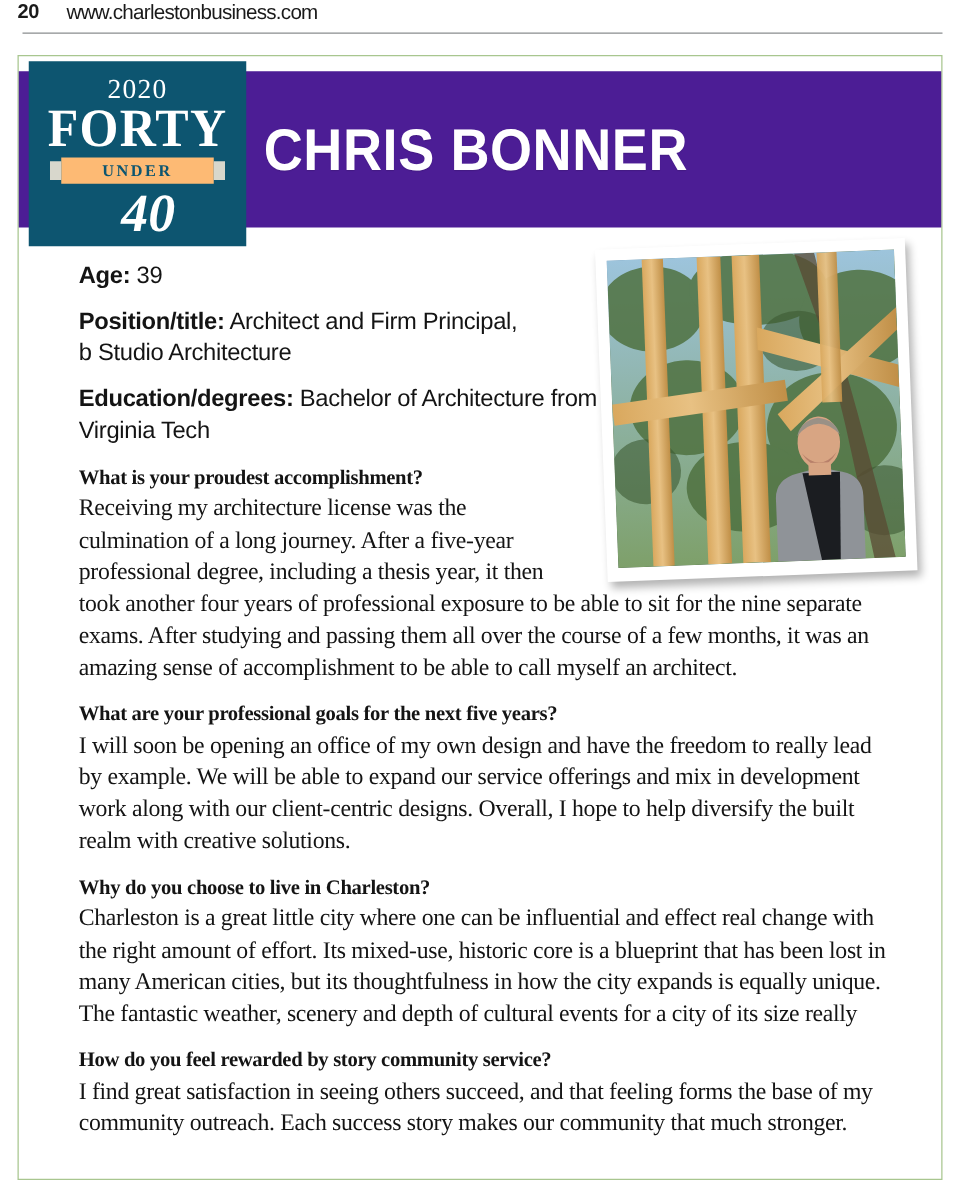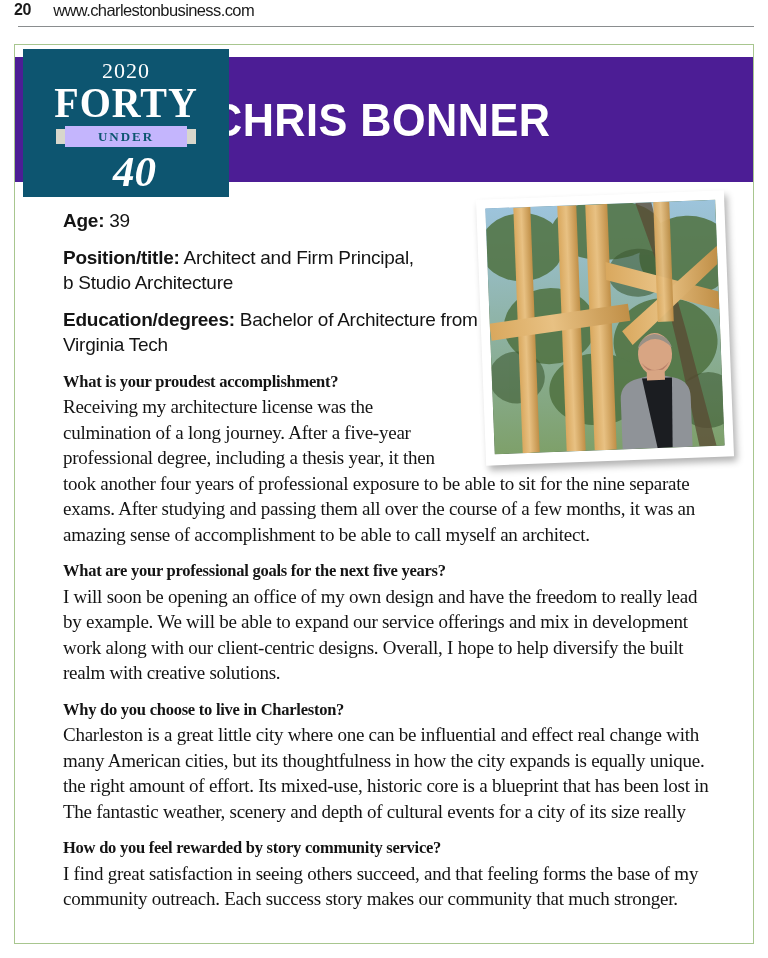--- a/index.html
+++ b/index.html
@@ -84,21 +84,21 @@
     white-space: nowrap;
     line-height: 50px;
     text-shadow: 0 1px 1px rgba(0,0,0,0.12);
   }
 
   
   .badge {
     position: absolute;
     left: 8px;
     top: 4px;
-    width: 206px;
+    width: 174px;
     height: 148px;
     background: #0d5570;
     color: #ffffff;
     text-align: center;
     overflow: hidden;
   }
   .badge-year {
     margin-top: 11px;
     font-family: "Liberation Serif", serif;
     font-size: 22px;
@@ -112,21 +112,21 @@
     font-weight: bold;
     letter-spacing: 1px;
     line-height: 40px;
     transform: scaleY(1.08);
   }
   .badge-ribbon {
     position: relative;
     margin: 3px auto 0;
     width: 122px;
     height: 21px;
-    background: #c4b5fd;
+    background: #fdba74;
     color: #0d5570;
     font-family: "Liberation Serif", serif;
     font-size: 13px;
     font-weight: bold;
     letter-spacing: 2px;
     line-height: 21px;
   }
   .badge-ribbon::before,
   .badge-ribbon::after {
     content: "";
@@ -303,22 +303,22 @@
       <div class="question">What are your professional goals for the next five years?</div>
       <div class="line">I will soon be opening an office of my own design and have the freedom to really lead</div>
       <div class="line">by example. We will be able to expand our service offerings and mix in development</div>
       <div class="line">work along with our client-centric designs. Overall, I hope to help diversify the built</div>
       <div class="line">realm with creative solutions.</div>
     </div>
 
     <div class="qa-block">
       <div class="question">Why do you choose to live in Charleston?</div>
       <div class="line">Charleston is a great little city where one can be influential and effect real change with</div>
+      <div class="line">the right amount of effort. Its mixed-use, historic core is a blueprint that has been lost in</div>
       <div class="line">many American cities, but its thoughtfulness in how the city expands is equally unique.</div>
-      <div class="line">the right amount of effort. Its mixed-use, historic core is a blueprint that has been lost in</div>
       <div class="line">The fantastic weather, scenery and depth of cultural events for a city of its size really</div>
     </div>
 
     <div class="qa-block">
       <div class="question">How do you feel rewarded by story community service?</div>
       <div class="line">I find great satisfaction in seeing others succeed, and that feeling forms the base of my</div>
       <div class="line">community outreach. Each success story makes our community that much stronger.</div>
     </div>
 
   </div>

